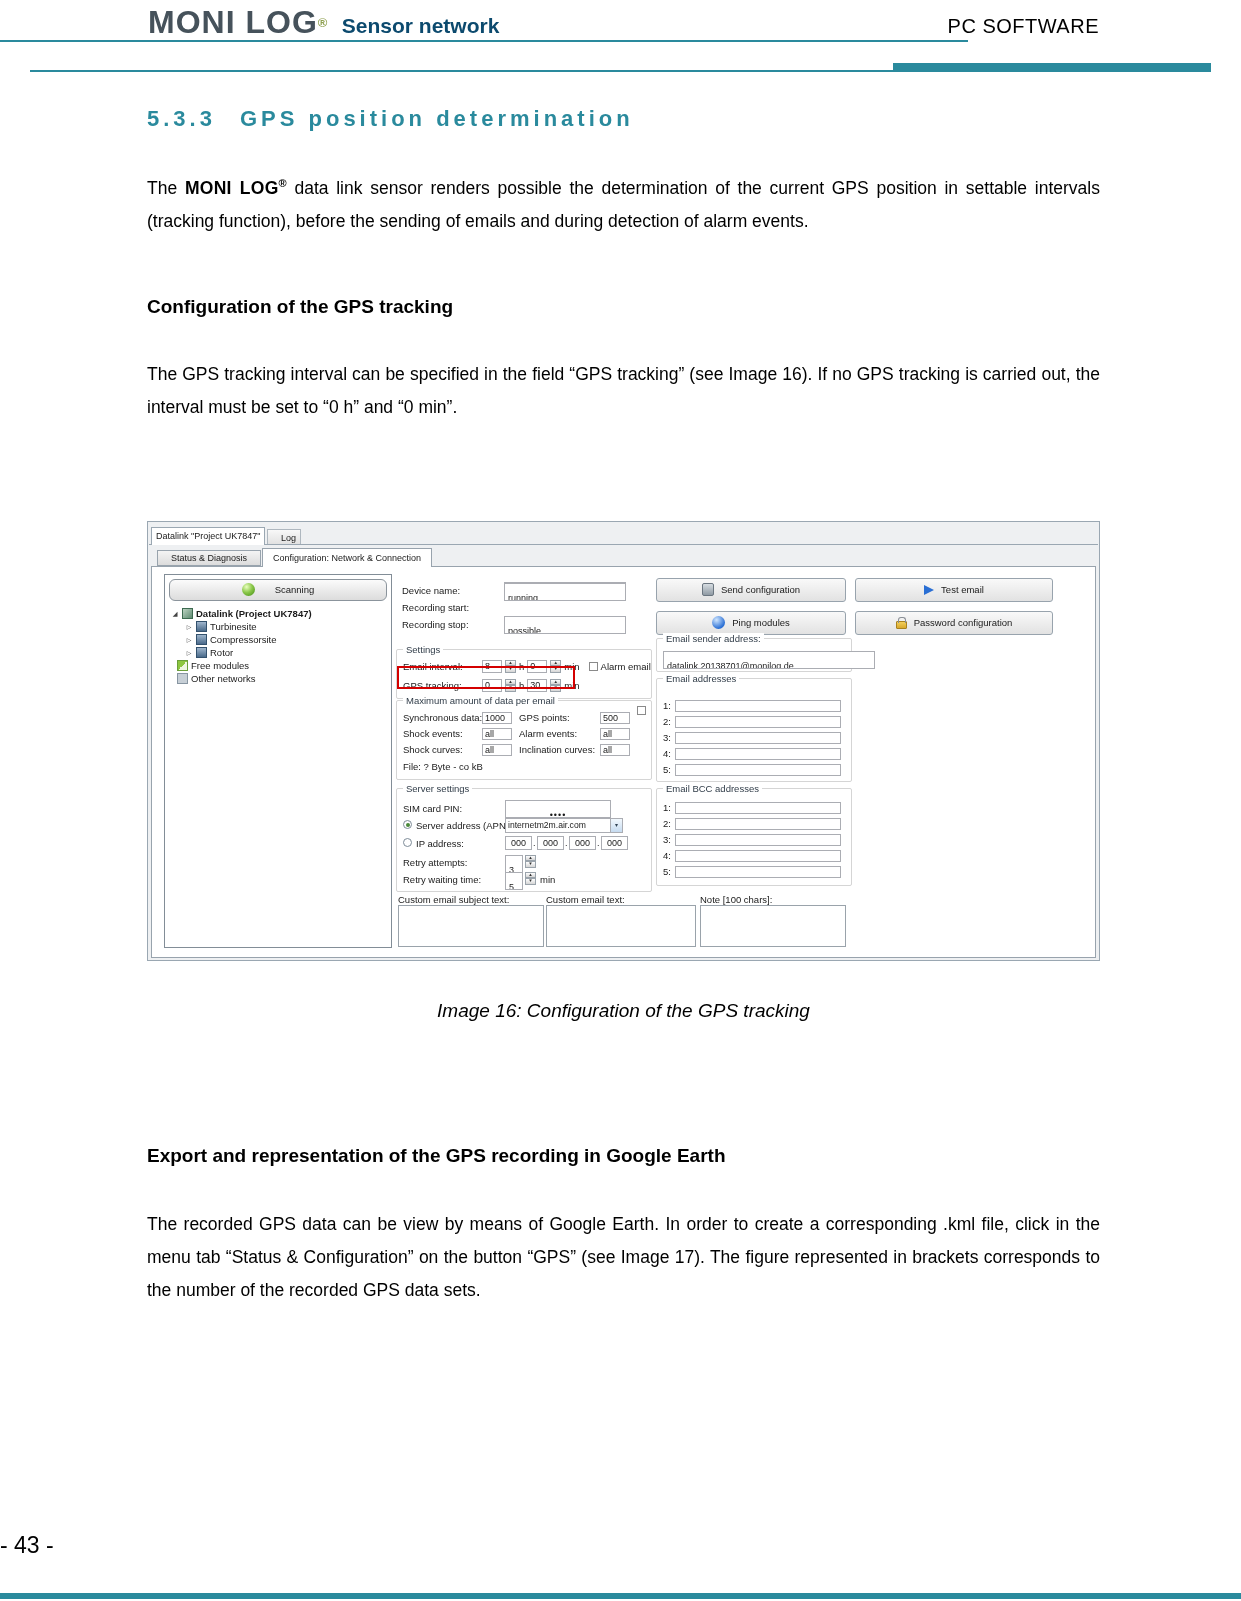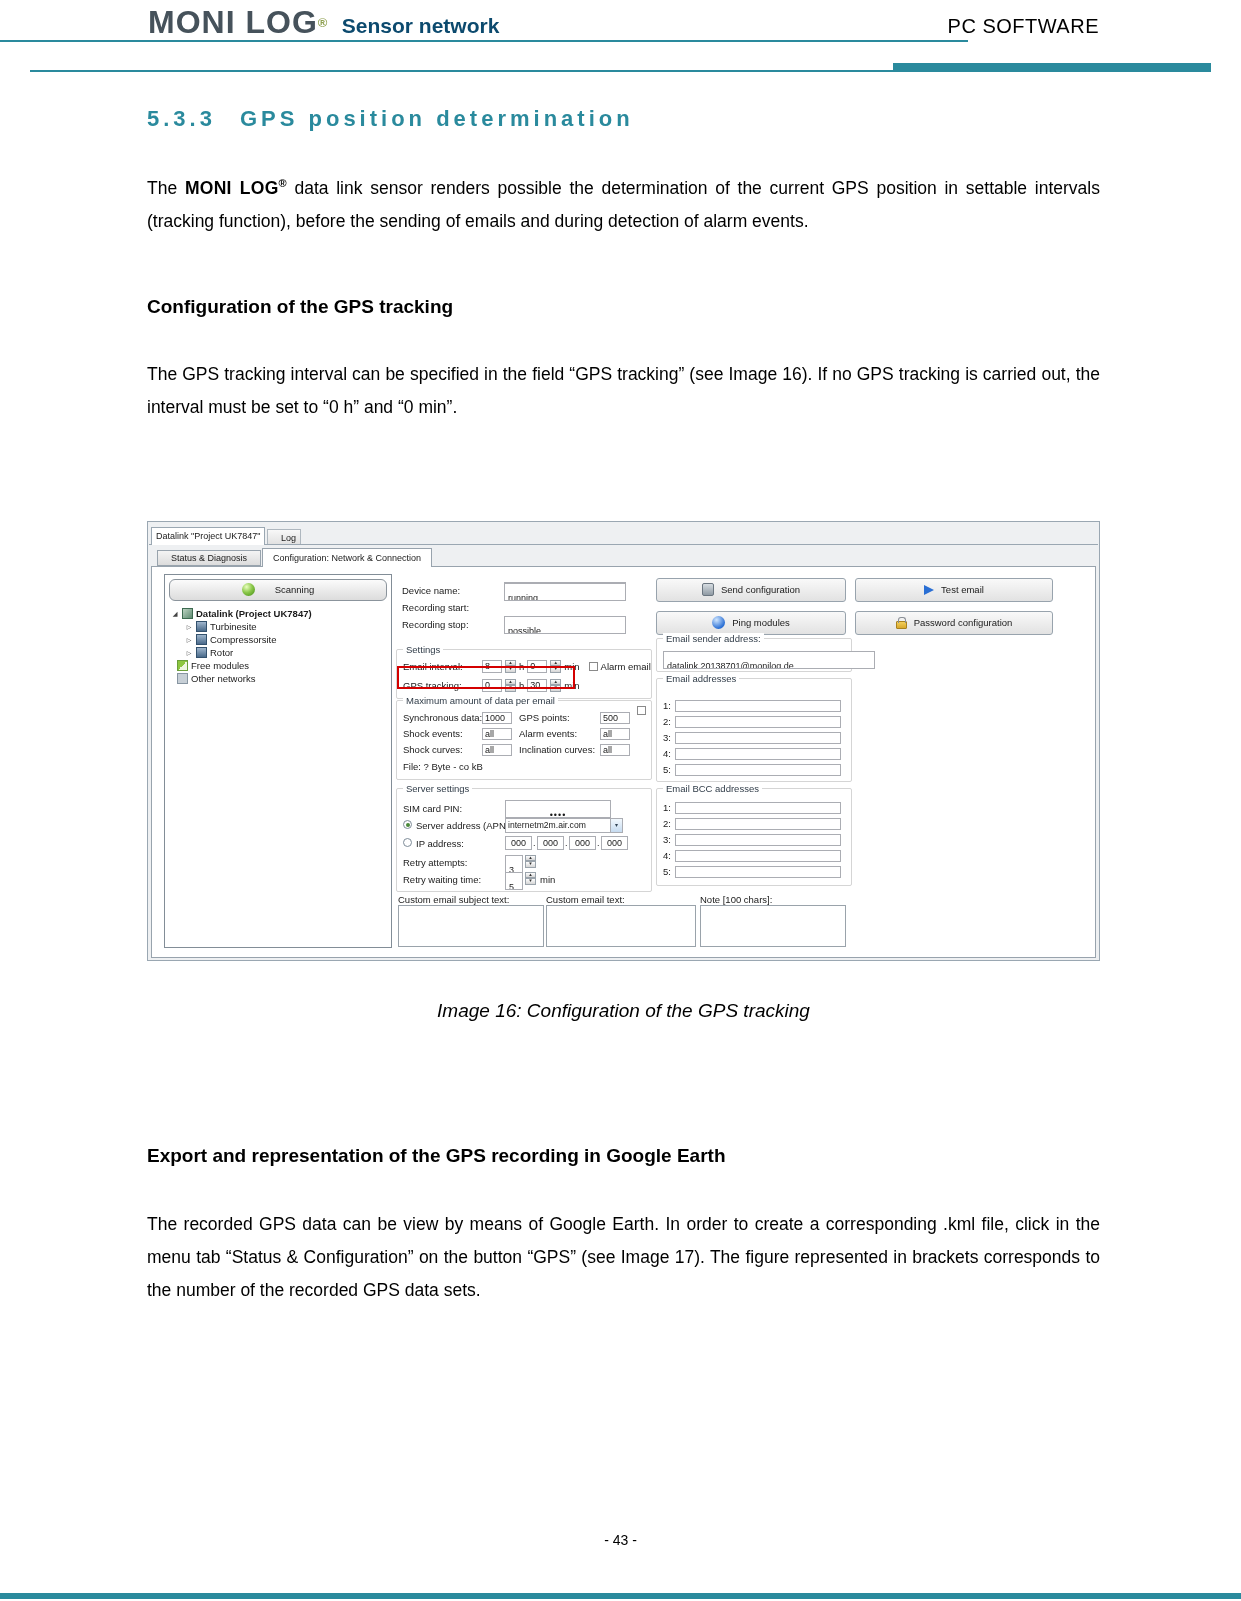--- a/index.html
+++ b/index.html
@@ -22,21 +22,21 @@
   .section{margin-top:106px;font-size:22px;font-weight:bold;color:#2a8a9d;letter-spacing:4px;white-space:nowrap}
   .sec-num{margin-right:24px}
   .body-p{margin-top:35px;font-size:17.5px;line-height:33px;text-align:justify}
   .inline-logo{font-weight:bold;letter-spacing:.3px}
   .inline-reg{font-size:11px;font-weight:bold}
   .subhead{margin-top:58px;font-size:19px;font-weight:bold}
   .p2{margin-top:40px}
   .caption{margin-top:39px;text-align:center;font-size:19px;font-style:italic}
   .sub2{margin-top:123px}
   .p3{margin-top:41px}
-  .footer{position:absolute;left:0;top:1532px;width:100%;text-align:center;font-size:14px}
+  .footer{position:absolute;left:0;top:1532px;width:100%;font-size:23px}
   .footer-bar{position:absolute;left:0;bottom:2px;width:100%;height:6px;background:#2a8a9d}
 
   
   .shot{position:relative;margin-top:97px;width:953px;height:440px;font-size:9.5px;color:#1a1a1a}
   .win{position:absolute;inset:0;background:#eef0f2;border:1px solid #9aa7b2}
   .wtab{position:absolute;font-size:9px;line-height:15px;padding:1px 4px 0;white-space:nowrap;overflow:hidden}
   .wtab-active{left:3px;top:5px;width:114px;height:18px;background:#fff;border:1px solid #9aa7b2;border-bottom:none;z-index:3}
   .wtab-log{left:119px;top:7px;width:34px;height:16px;text-align:right;background:linear-gradient(#f8f8f8,#e0e0e0);border:1px solid #aeb7bf;border-bottom:none}
   .wtabline{position:absolute;left:1px;top:22px;width:949px;height:1px;background:#9aa7b2}
   .tab{position:absolute;font-size:9px;text-align:center;white-space:nowrap;overflow:hidden}

